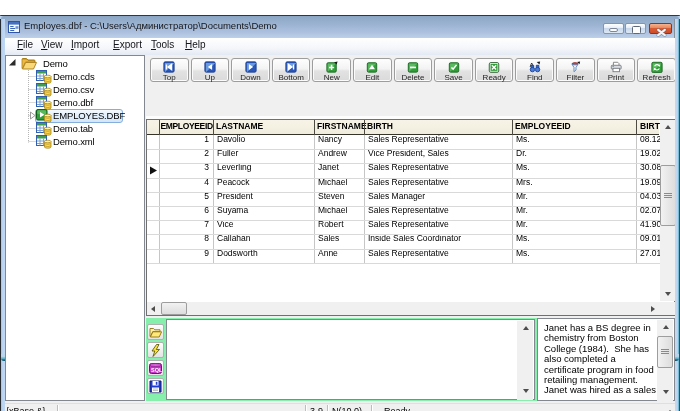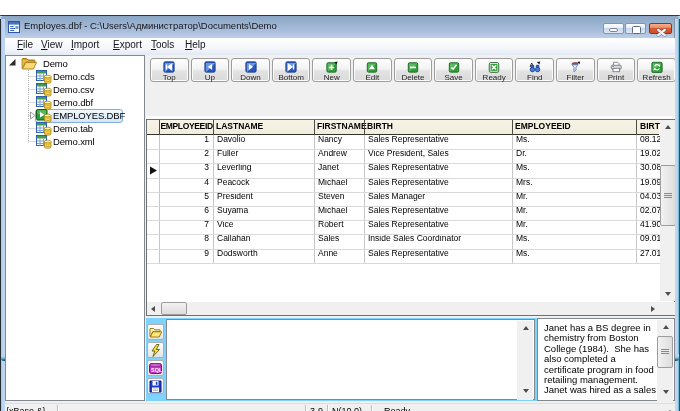--- a/index.html
+++ b/index.html
@@ -60,21 +60,21 @@
 .grow .n { left:2px; width:60px; text-align:right; }
 
 .sb-btn { position:absolute; background:transparent; border:none; border-radius:2px;}
 .sb-track { position:absolute; background:#f0f0f0; }
 .arr { position:absolute; width:0; height:0; }
 #vsb-thumb { position:absolute; background:linear-gradient(90deg,#f2f2f2,#dddddd); border:1px solid #9d9d9d; border-radius:2px;}
 #memo-thumb { position:absolute; background:linear-gradient(90deg,#f2f2f2,#dddddd); border:1px solid #9d9d9d; border-radius:2px;}
 .grip { position:absolute; }
 .grip div { height:1px; background:#8a8a8a; margin-bottom:1px; }
 
-#bottom { position:absolute; left:141px; top:280px; width:530px; height:83px; background:#7dd3fc;padding-left:14px;}
+#bottom { position:absolute; left:141px; top:280px; width:530px; height:83px; background:#86efac;padding-left:14px;}
 .mini { position:absolute; left:1px; width:17px; height:16px; border:1px solid #b0b0b0; border-radius:2px;
   background:linear-gradient(180deg,#fdfdfd,#e4e4e4); }
 #sqltext { position:absolute; left:20px; top:1px; width:369px; height:81px; background:#fff; border:1px solid #828790;}
 #memo { position:absolute; left:391px; top:0px; width:138px; height:83px; background:#fff; border:1px solid #828790;
   font-size:9.5px; line-height:10.4px; color:#000; padding:4px 0 0 6px;}
 
 #status { position:absolute; left:0; top:365px; width:670px; height:16px; background:#f0f0f0;
   border-top:1px solid #dfdfdf; font-size:9px; color:#000; }
 #status span { position:absolute; top:2px; white-space:nowrap; }
 .sep { position:absolute; top:1px; width:1px; height:14px; background:#bdbdbd; box-shadow:1px 0 0 #fff; }

